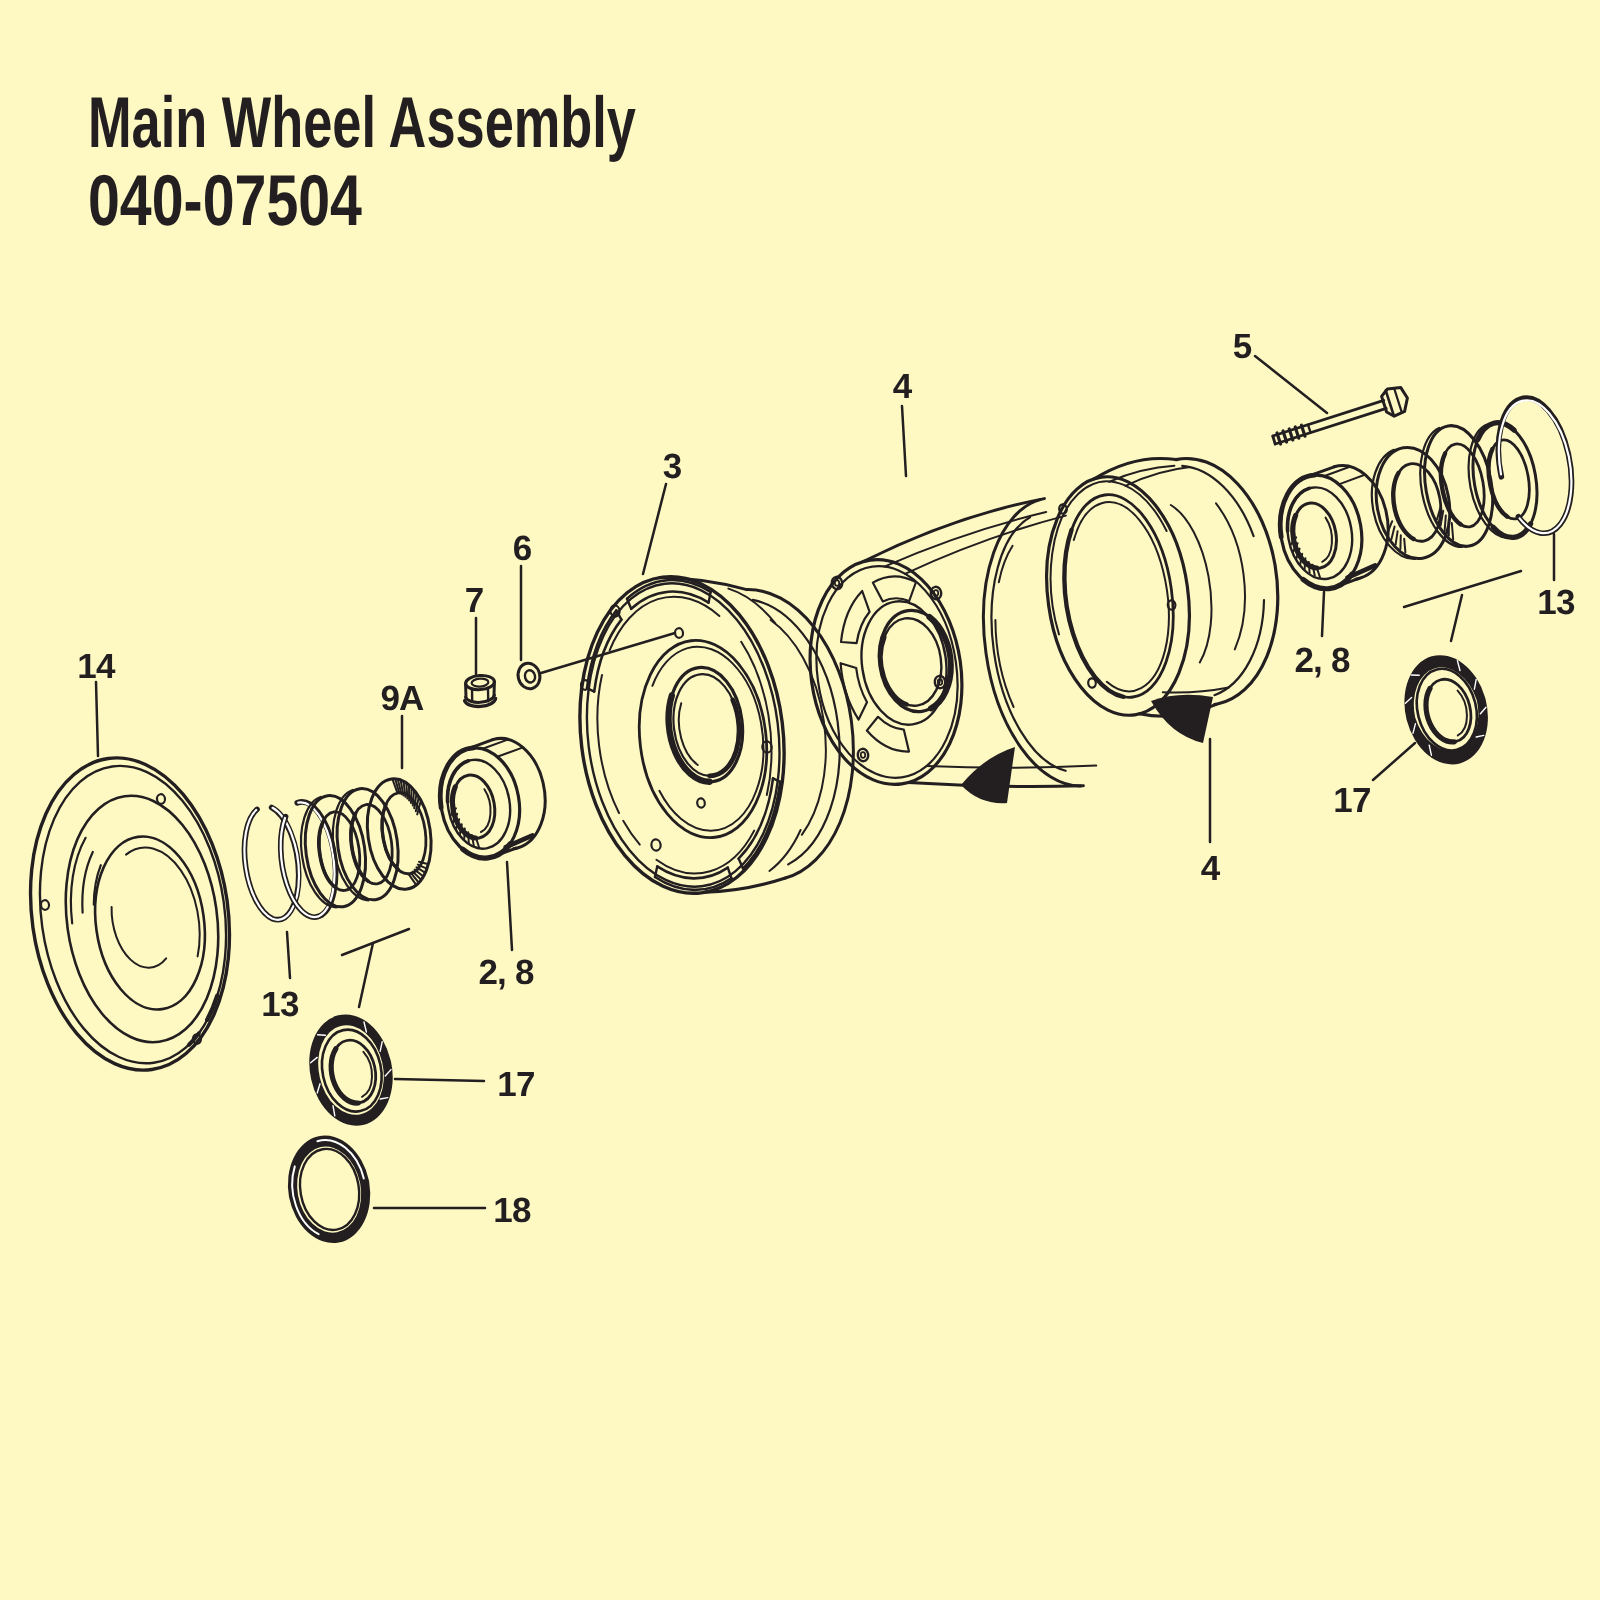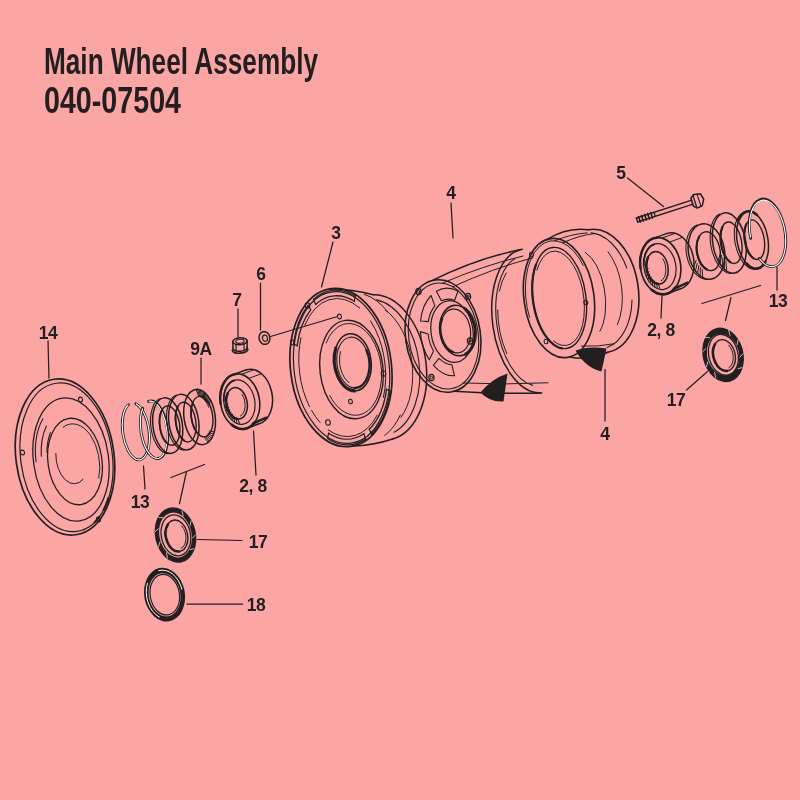--- a/index.html
+++ b/index.html
@@ -4,21 +4,21 @@
 <style>
   html, body {
     margin: 0; padding: 0;
     background: #ffffff;
     width: 800px; height: 800px;
     font-family: "Liberation Sans", sans-serif;
   }
   .stage {
     position: relative;
     width: 800px; height: 800px;
-    background: #fca5a5;
+    background: #fef9c3;
     overflow: hidden;
   }
   svg.diagram { display:block; }
   svg .callout {
     font-family: "Liberation Sans", sans-serif;
     font-weight: bold;
     font-size: 17.5px;
     letter-spacing: -0.4px;
     fill: #231f20;
     stroke: none;

